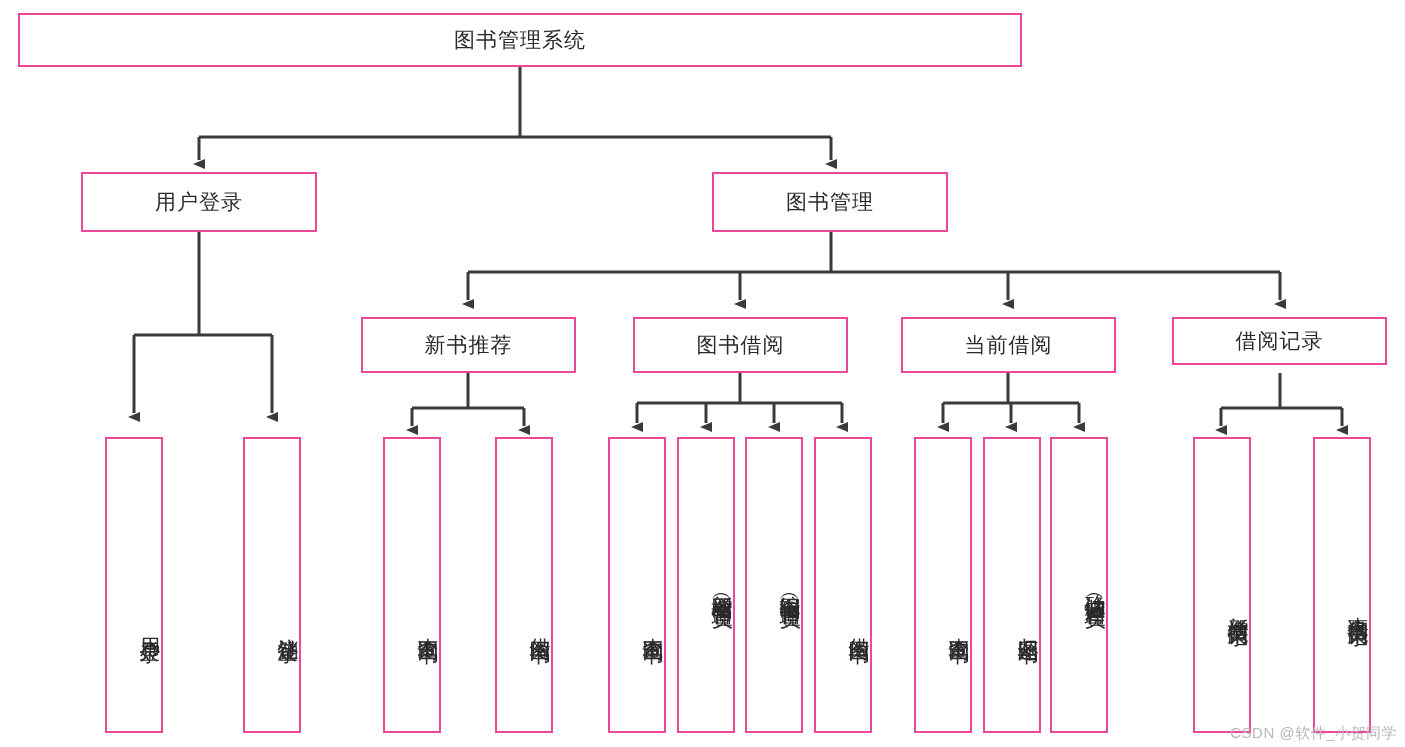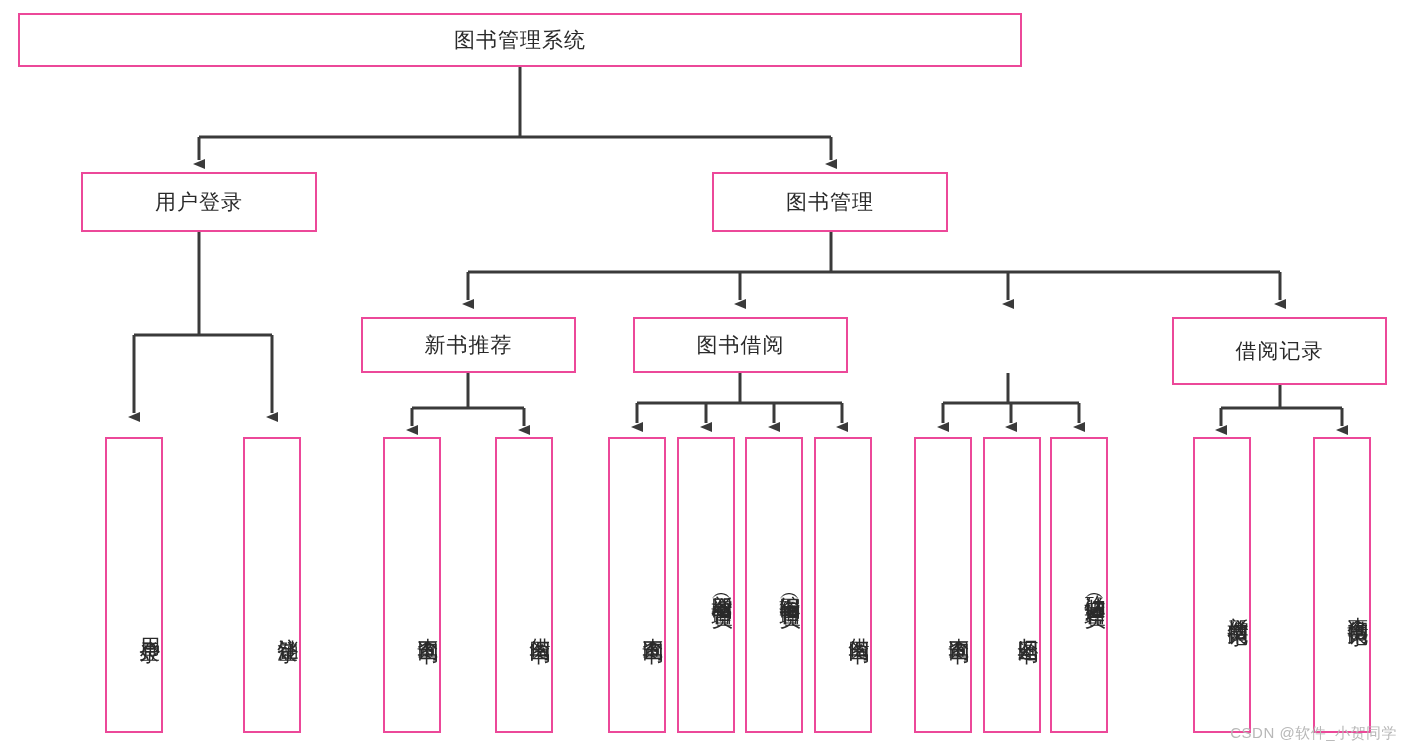--- a/index.html
+++ b/index.html
@@ -135,22 +135,25 @@
   </div>
 
   <div class="node horiz" style="left:361px; top:317px; width:215px; height:56px;font-family:Liberation Serif, serif;">
     <span>新书推荐</span>
   </div>
 
   <div class="node horiz" style="left:633px; top:317px; width:215px; height:56px;">
     <span>图书借阅</span>
   </div>
 
-
-  <div class="node horiz" style="left:1172px; top:317px; width:215px; height:68px;">
+  <div class="node horiz" style="left:901px; top:317px; width:215px; height:56px;">
+    <span>当前借阅</span>
+  </div>
+
+  <div class="node horiz" style="left:1172px; top:317px; width:215px; height:48px;">
     <span>借阅记录</span>
   </div>
 
   <div class="node vert" style="left:105px; top:437px; width:58px; height:296px; padding-top:80px;">
     <span>用户登录</span>
   </div>
 
   <div class="node vert" style="left:243px; top:437px; width:58px; height:296px; padding-top:80px;">
     <span>注销登录</span>
   </div>

